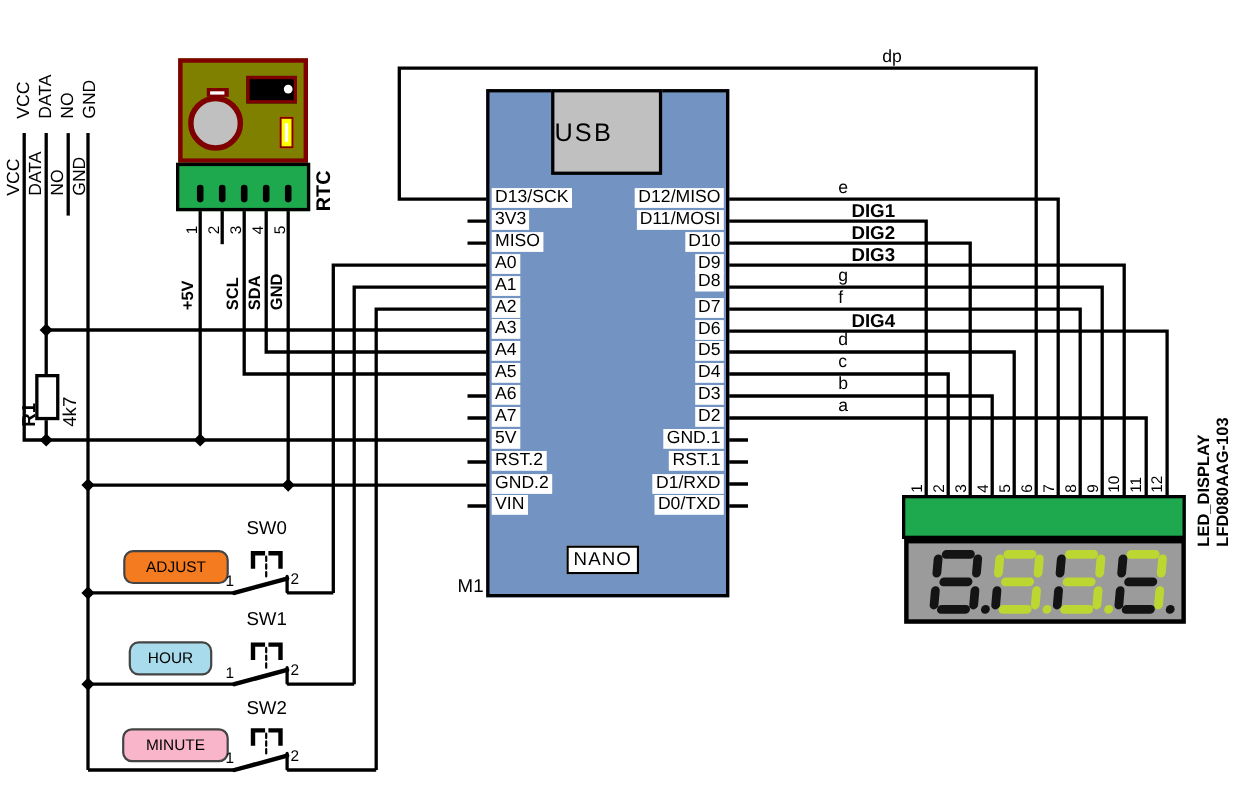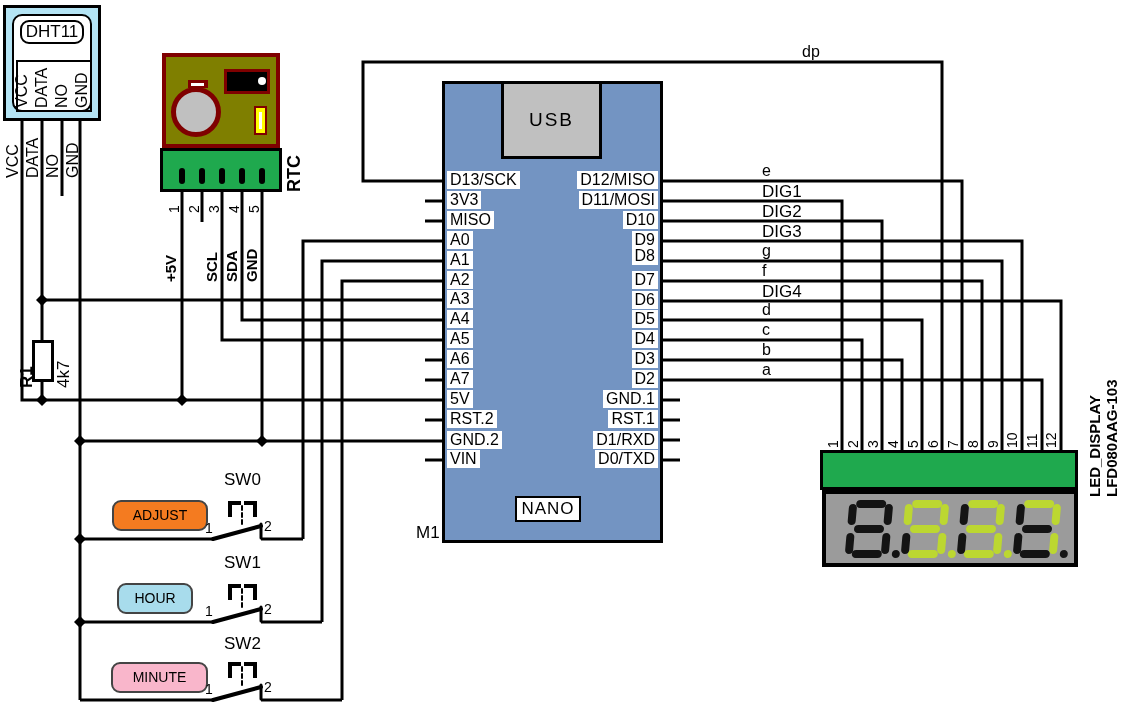--- a/index.html
+++ b/index.html
@@ -30,21 +30,21 @@
   .rtc-cap{position:absolute;left:88px;top:49px;width:9px;height:25px;background:#FFFF00;
            border:2px solid var(--c-rtc_border,#7F0000);}
   .rtc-cap-line{position:absolute;left:3px;top:4px;width:3px;height:17px;background:#fff;}
   .rtc-conn{position:absolute;left:160px;top:148px;width:116px;height:38px;
             background:var(--c-connector_green,#1FA94E);border:3px solid #000;z-index:2;}
   .rtc-pin{position:absolute;top:17px;width:6px;height:16px;background:#000;border-radius:3px;}
   
   .nano-body{position:absolute;left:442px;top:81px;width:215px;height:456px;
              background:var(--c-nano_body,#7394C2);border:3px solid #000;z-index:2;}
   .usb-box{position:absolute;left:501px;top:81px;width:95px;height:72px;background:var(--c-usb,#C0C0C0);
-           border:3px solid #000;z-index:3;text-align:center;font-size:19px;line-height:72px;letter-spacing:2px;}
+           border:3px solid #000;z-index:3;font-size:23px;line-height:72px;letter-spacing:2px;}
   .npin{position:absolute;font-size:16px;line-height:18px;background:#fff;padding:0 3px;z-index:3;}
   .npin.l{left:447px;}
   .npin.r{right:470px;text-align:right;}
   .nano-name{position:absolute;left:515px;top:496px;width:62px;height:22px;background:#fff;
              border:2px solid #000;text-align:center;font-size:17px;line-height:22px;letter-spacing:1px;z-index:3;}
   
   .disp-conn{position:absolute;left:820px;top:450px;width:252px;height:34px;
              background:var(--c-connector_green,#1FA94E);border:3px solid #000;z-index:2;}
   .disp-body{position:absolute;left:822px;top:490px;width:248px;height:69px;
              background:var(--c-display_body,#9B9B9B);border:4px solid #000;z-index:2;}
@@ -55,21 +55,21 @@
   .seg-a{left:7px;top:0;width:30px;height:8px;}
   .seg-g{left:7px;top:25px;width:30px;height:8px;}
   .seg-d{left:7px;top:50px;width:30px;height:8px;}
   .seg-f{left:0;top:4px;width:8px;height:21px;}
   .seg-b{left:36px;top:4px;width:8px;height:21px;}
   .seg-e{left:0;top:33px;width:8px;height:21px;}
   .seg-c{left:36px;top:33px;width:8px;height:21px;}
   .seg-dp{left:47px;top:50px;width:8px;height:8px;border-radius:50%;}
   
   .wlab{position:absolute;left:762px;font-size:16px;z-index:4;}
-  .wlab.bold{font-weight:normal;font-size:17px;}
+  .wlab.bold{font-weight:bold;font-size:17px;margin-left:12px;}
   
   .btn{position:absolute;border:2px solid #444;border-radius:9px;text-align:center;
        font-size:14px;z-index:3;color:#000;}
   .btn-adjust{background:var(--c-adjust,#F47B20);}
   .btn-hour{background:var(--c-hour,#A8DCEC);}
   .btn-minute{background:var(--c-minute,#F9B6CB);}
   .swlab{position:absolute;font-size:17px;z-index:4;}
   .pinnum{position:absolute;font-size:14px;z-index:4;}
   .resistor{position:absolute;left:32px;top:340px;width:16px;height:36px;background:#fff;
             border:3px solid #000;z-index:2;}
@@ -146,26 +146,20 @@
       <path stroke-width="4" d="M213,700 L261,687"></path>
       <path stroke-width="3" d="M261,685 V699"></path>
     </g>
 
     <path stroke="#000" stroke-width="3.5" fill="none" stroke-linecap="round" stroke-linejoin="round" d="M835,471 L842,458 L849,471 M855,471 L862,458 L869,471 M875,471 L882,458 L889,471
              M895,471 L902,458 L909,471 M915,471 L922,458 L929,471 M935,471 L942,458 L949,471
              M955,471 L962,458 L969,471 M975,471 L982,458 L989,471 M995,471 L1002,458 L1009,471
              M1015,471 L1022,458 L1029,471 M1035,471 L1042,458 L1049,471 M1054,471 L1061,458 L1068,471"></path>
   </svg>
 
-  <div class="dht-shell">
-    <div class="dht-inner">
-      <div class="dht-pill">DHT11</div>
-      <div class="dht-pinbox"></div>
-    </div>
-  </div>
   <div class="vlabel" style="left:15px;top:108px;">VCC</div>
   <div class="vlabel" style="left:35px;top:108px;">DATA</div>
   <div class="vlabel" style="left:55px;top:108px;">NO</div>
   <div class="vlabel" style="left:75px;top:108px;">GND</div>
   <div class="vlabel" style="left:6px;top:178px;">VCC</div>
   <div class="vlabel" style="left:26px;top:178px;">DATA</div>
   <div class="vlabel" style="left:46px;top:178px;">NO</div>
   <div class="vlabel" style="left:66px;top:178px;">GND</div>
 
   <div class="resistor"></div>

